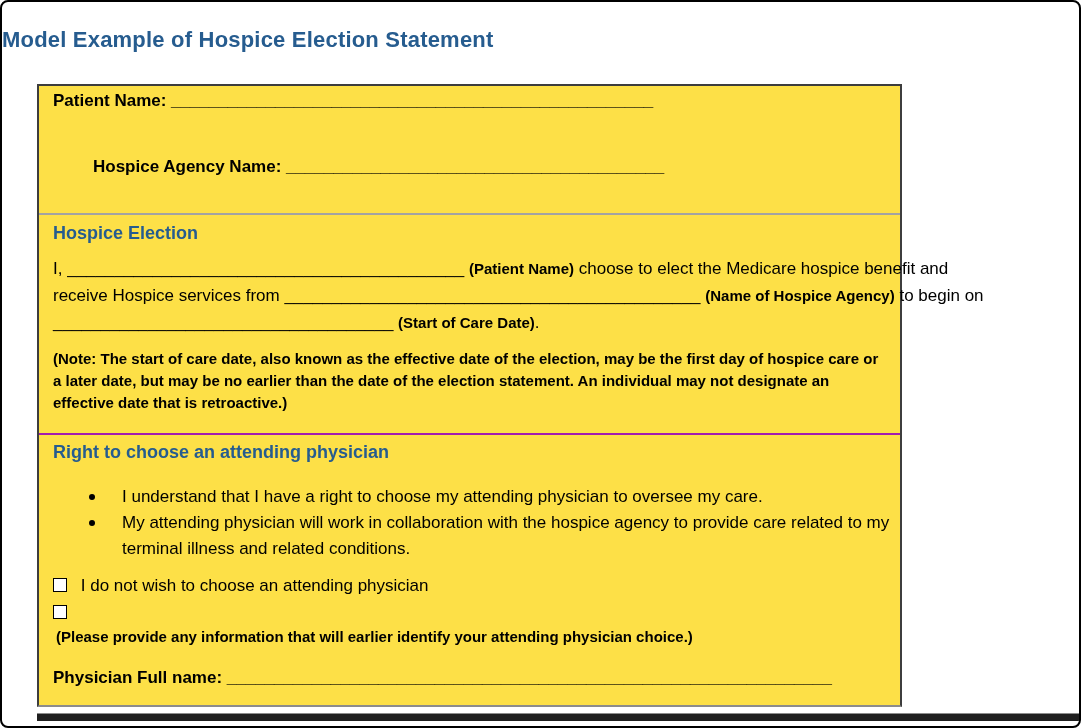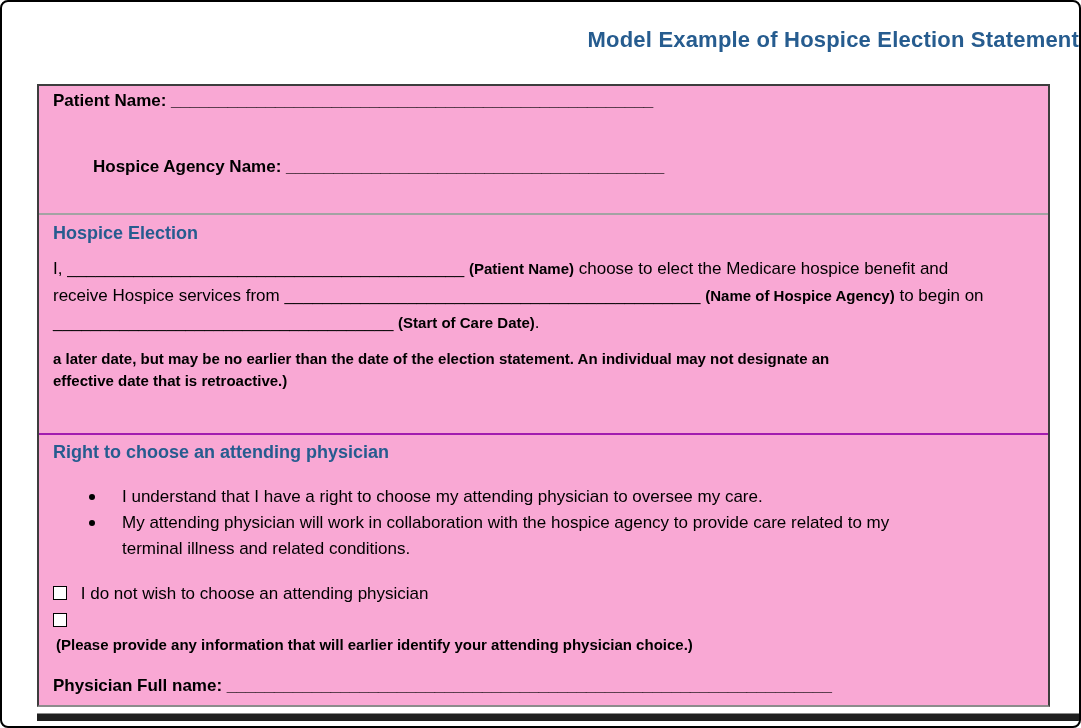--- a/index.html
+++ b/index.html
@@ -9,33 +9,33 @@
     box-sizing:border-box;
     border:2px solid #000000;
     border-radius:8px;
     overflow:hidden;
     background:#ffffff;
     font-family:"Liberation Sans","DejaVu Sans",sans-serif;
     color:#000000;
   }
   .doc-title{
     margin-top:25px;
-    text-align:right;
+    text-align:left;
     font-size:22px;
     font-weight:700;
     letter-spacing:0.2px;
   }
   .formbox{
     margin-left:35px;
     margin-top:31px;
-    width:1013px;
+    width:865px;
     box-sizing:border-box;
     border:2px solid #3d3d3d;
     border-bottom-color:#8c8c8c;
-    background:#f9a8d4;
+    background:#fde047;
   }
   .sec{box-sizing:border-box;padding:0 14px;}
   .sec1{height:127px;padding-top:3px;}
   .sec2{height:220px;border-top:2px solid #a3a3a3;padding-top:6px;}
   .sec3{height:272px;border-top:2px solid #a21caf;padding-top:5px;}
   .fieldline{
     font-size:17px;font-weight:700;line-height:24px;white-space:nowrap;
   }
   .fieldline .fblank{font-weight:700;letter-spacing:0;}
   .fl2{margin-top:42px;margin-left:40px;}
@@ -48,21 +48,21 @@
   .sg-bs{font-weight:700;font-size:15px;}
   .note{margin-top:12px;}
   .noteline{font-size:15px;font-weight:700;line-height:22px;white-space:nowrap;}
   .bullets{margin-top:20px;}
   .brow{display:flex;padding-left:36px;font-size:17px;line-height:26px;}
   .bdot{
     width:6px;height:6px;border-radius:50%;background:#000;
     margin-top:10px;margin-right:27px;flex:0 0 6px;
   }
   .btext div{line-height:26px;white-space:nowrap;}
-  .cbgroup{margin-top:18px;}
+  .cbgroup{margin-top:10px;}
   .cbrow{font-size:17px;line-height:27px;white-space:nowrap;}
   .cbox{
     display:inline-block;width:12px;height:12px;
     border:1.4px solid #000;margin-right:9px;vertical-align:-1px;
     background:#fff;
   }
   .cbnote{padding-left:3px;font-size:15px;font-weight:700;line-height:22px;white-space:nowrap;}
   .physline{margin-top:18px;}
   .next-edge{
     margin-left:35px;margin-top:6px;height:7px;
@@ -90,20 +90,21 @@
     </div>
 
     <div class="sec sec2">
       <div class="sechead heading-blue" style="color: rgb(38, 92, 143);">Hospice Election</div>
       <div class="para">
           <div class="pline"><span class="sg-r">I, </span><span class="sg-r">__________________________________________</span><span class="sg-r"> </span><span class="sg-bs">(Patient Name)</span><span class="sg-r"> choose to elect the Medicare hospice benefit and</span></div>
           <div class="pline"><span class="sg-r">receive Hospice services from </span><span class="sg-r">____________________________________________</span><span class="sg-r"> </span><span class="sg-bs">(Name of Hospice Agency)</span><span class="sg-r"> to begin on</span></div>
           <div class="pline"><span class="sg-r">____________________________________</span><span class="sg-r"> </span><span class="sg-bs">(Start of Care Date)</span><span class="sg-r">.</span></div>
         </div>
       <div class="note">
+        <div class="noteline">(Note: The start of care date, also known as the effective date of the election, may be the first day of hospice care or</div>
         <div class="noteline">a later date, but may be no earlier than the date of the election statement. An individual may not designate an</div>
         <div class="noteline">effective date that is retroactive.)</div>
       </div>
     </div>
 
     <div class="sec sec3">
       <div class="sechead heading-blue" style="color: rgb(38, 92, 143);">Right to choose an attending physician</div>
 
       <div class="bullets">
         <div class="brow">

